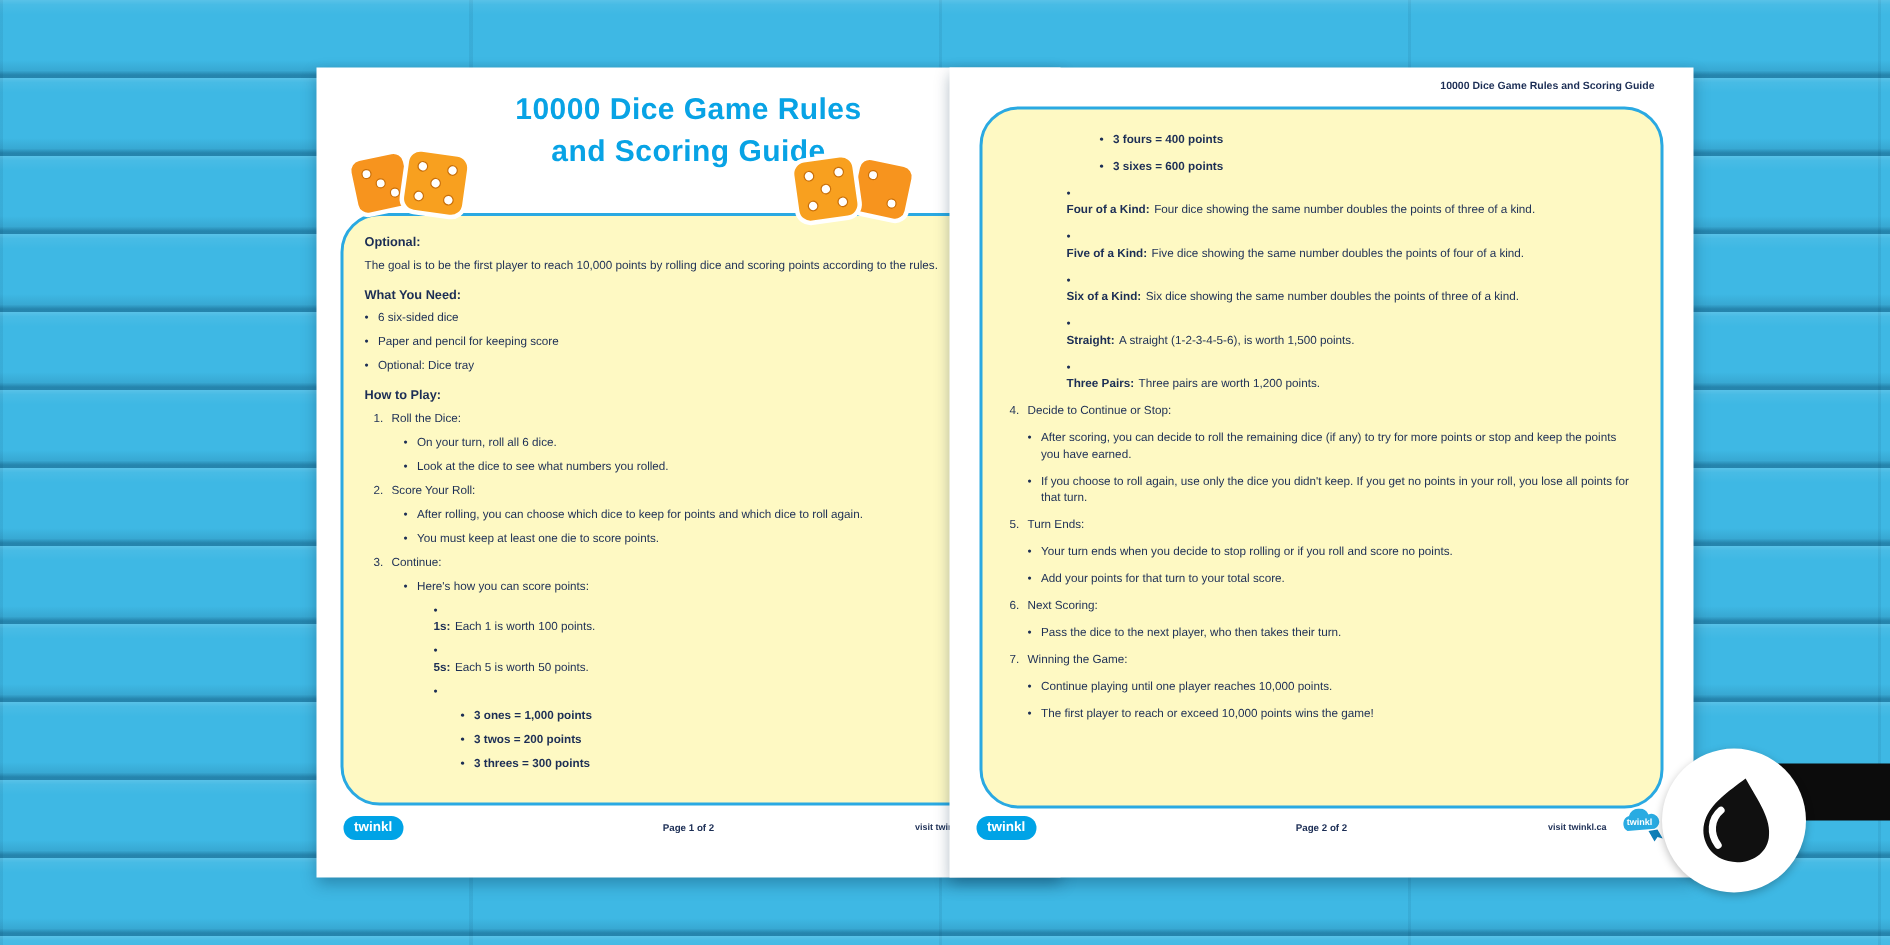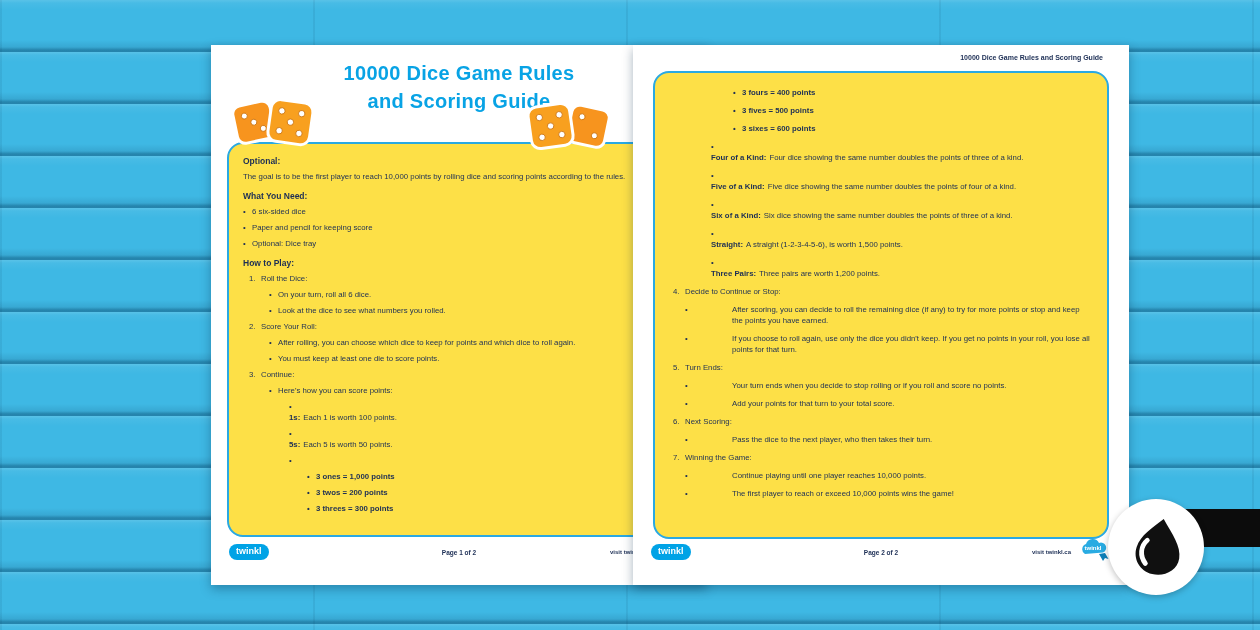--- a/index.html
+++ b/index.html
@@ -14,41 +14,41 @@
   }
   .page{position:absolute;top:45px;width:496px;height:540px;background:#fff;
     box-shadow:0 4px 10px rgba(0,40,70,.35);}
   .page1{left:211px;}
   .page2{left:633px;}
 
   .p1-title{position:absolute;top:14px;left:0;right:0;text-align:center;color:#08a3e5;
     font-weight:bold;font-size:20px;line-height:28px;letter-spacing:.3px;}
   .p2-header{position:absolute;top:9px;right:26px;font-size:7px;font-weight:bold;color:#1c2e55;}
 
-  .frame{position:absolute;border:2px solid #2aa9e2;border-radius:16px;background:#fde047;}
+  .frame{position:absolute;border:2px solid #2aa9e2;border-radius:26px;background:#fef9c3;}
   .f1{left:16px;top:97px;right:16px;bottom:48px;padding:12px 14px 0 14px;}
   .f2{left:20px;top:26px;right:20px;bottom:46px;padding:14px 16px 0 16px;}
 
   .h{font-weight:bold;font-size:8.5px;line-height:11px;color:#1c2e55;margin:9px 0 4px;}
   .h.first{margin-top:0;}
   .para{font-size:7.8px;line-height:11px;color:#1c2e55;margin:0 0 5px;}
   .row{display:flex;margin:0 0 5px;font-size:7.8px;line-height:11px;color:#1c2e55;}
   .page2 .row{margin-bottom:7px;}
   .row .dot{flex:0 0 9px;}
   .row .dot::before{content:"•";}
   .row .n{flex:0 0 12px;}
   .row .txt{flex:1;}
   .bl{font-weight:bold;margin-right:3px;}
   .bold{font-weight:bold;}
   .num{padding-left:6px;}
   .l2{padding-left:26px;}
   .l3{padding-left:46px;flex-direction:column;}
   .l4{padding-left:64px;}
   .page2 .num{padding-left:2px;}
-  .page2 .l2{padding-left:14px;gap:38px;}
+  .page2 .l2{padding-left:14px;}
   .page2 .l3{padding-left:40px;}
   .page2 .l4{padding-left:62px;}
 
   .dice{position:absolute;width:88px;height:66px;z-index:3;}
   .dice-left{left:16px;top:42px;}
   .dice-right{left:314px;top:46px;}
 
   .footer{position:absolute;left:16px;right:16px;bottom:22px;height:24px;}
   .brand{position:absolute;left:2px;bottom:3px;background:#00a3e6;color:#fff;font-weight:bold;
     font-size:9px;line-height:9px;padding:3px 7px 4px;border-radius:8px;}
@@ -201,24 +201,20 @@
   <div class="page page2">
     <div class="p2-header">10000 Dice Game Rules and Scoring Guide</div>
 
     <div class="frame f2">
       <div class="row l4 bold">
           <span class="dot"></span>
           <div class="txt">3 fours = 400 points</div>
         </div>
       <div class="row l4 bold">
           <span class="dot"></span>
-          <div class="txt">3 fives = 500 points</div>
-        </div>
-      <div class="row l4 bold">
-          <span class="dot"></span>
           <div class="txt">3 sixes = 600 points</div>
         </div>
 
       <div class="row l3">
           <span class="dot"></span>
           <div class="txt"><b class="bl">Four of a Kind:</b><span>Four dice showing the same number doubles the points of three of a kind.</span></div>
         </div>
       <div class="row l3">
           <span class="dot"></span>
           <div class="txt"><b class="bl">Five of a Kind:</b><span>Five dice showing the same number doubles the points of four of a kind.</span></div>

